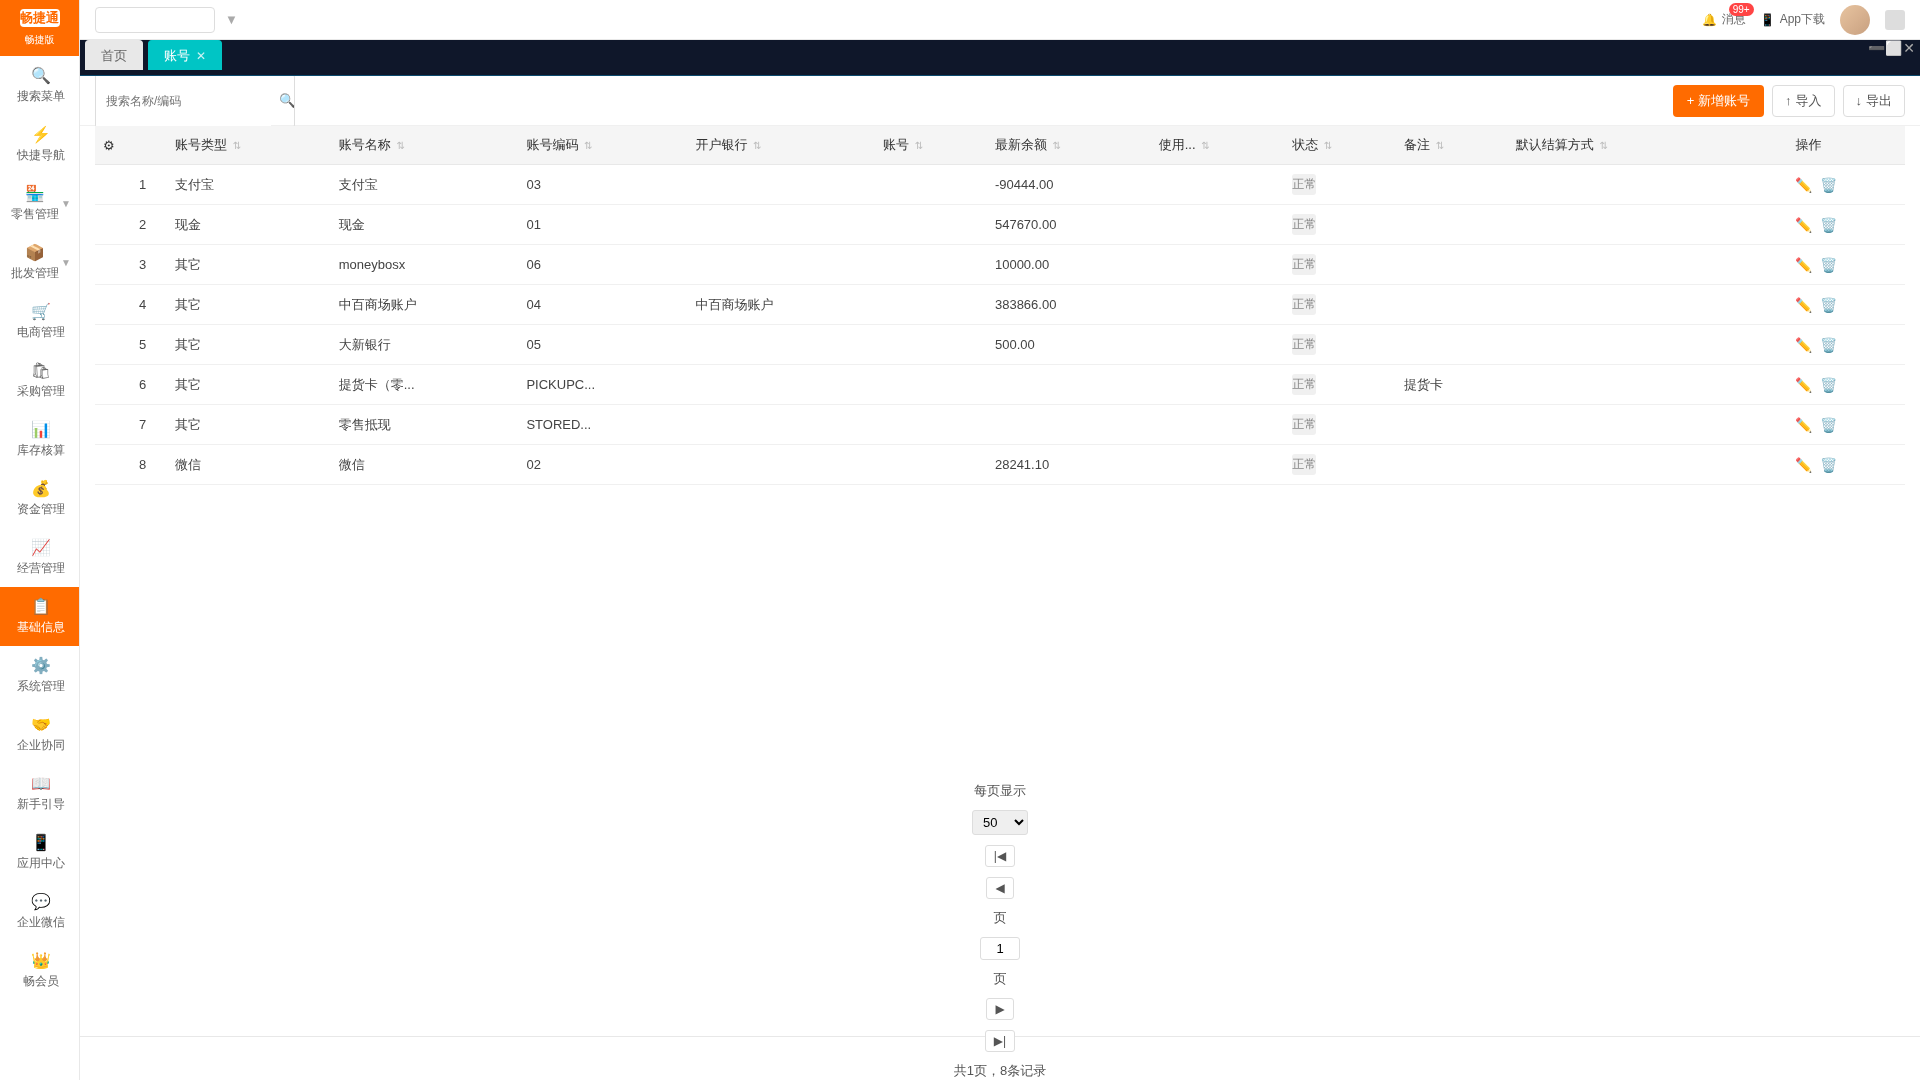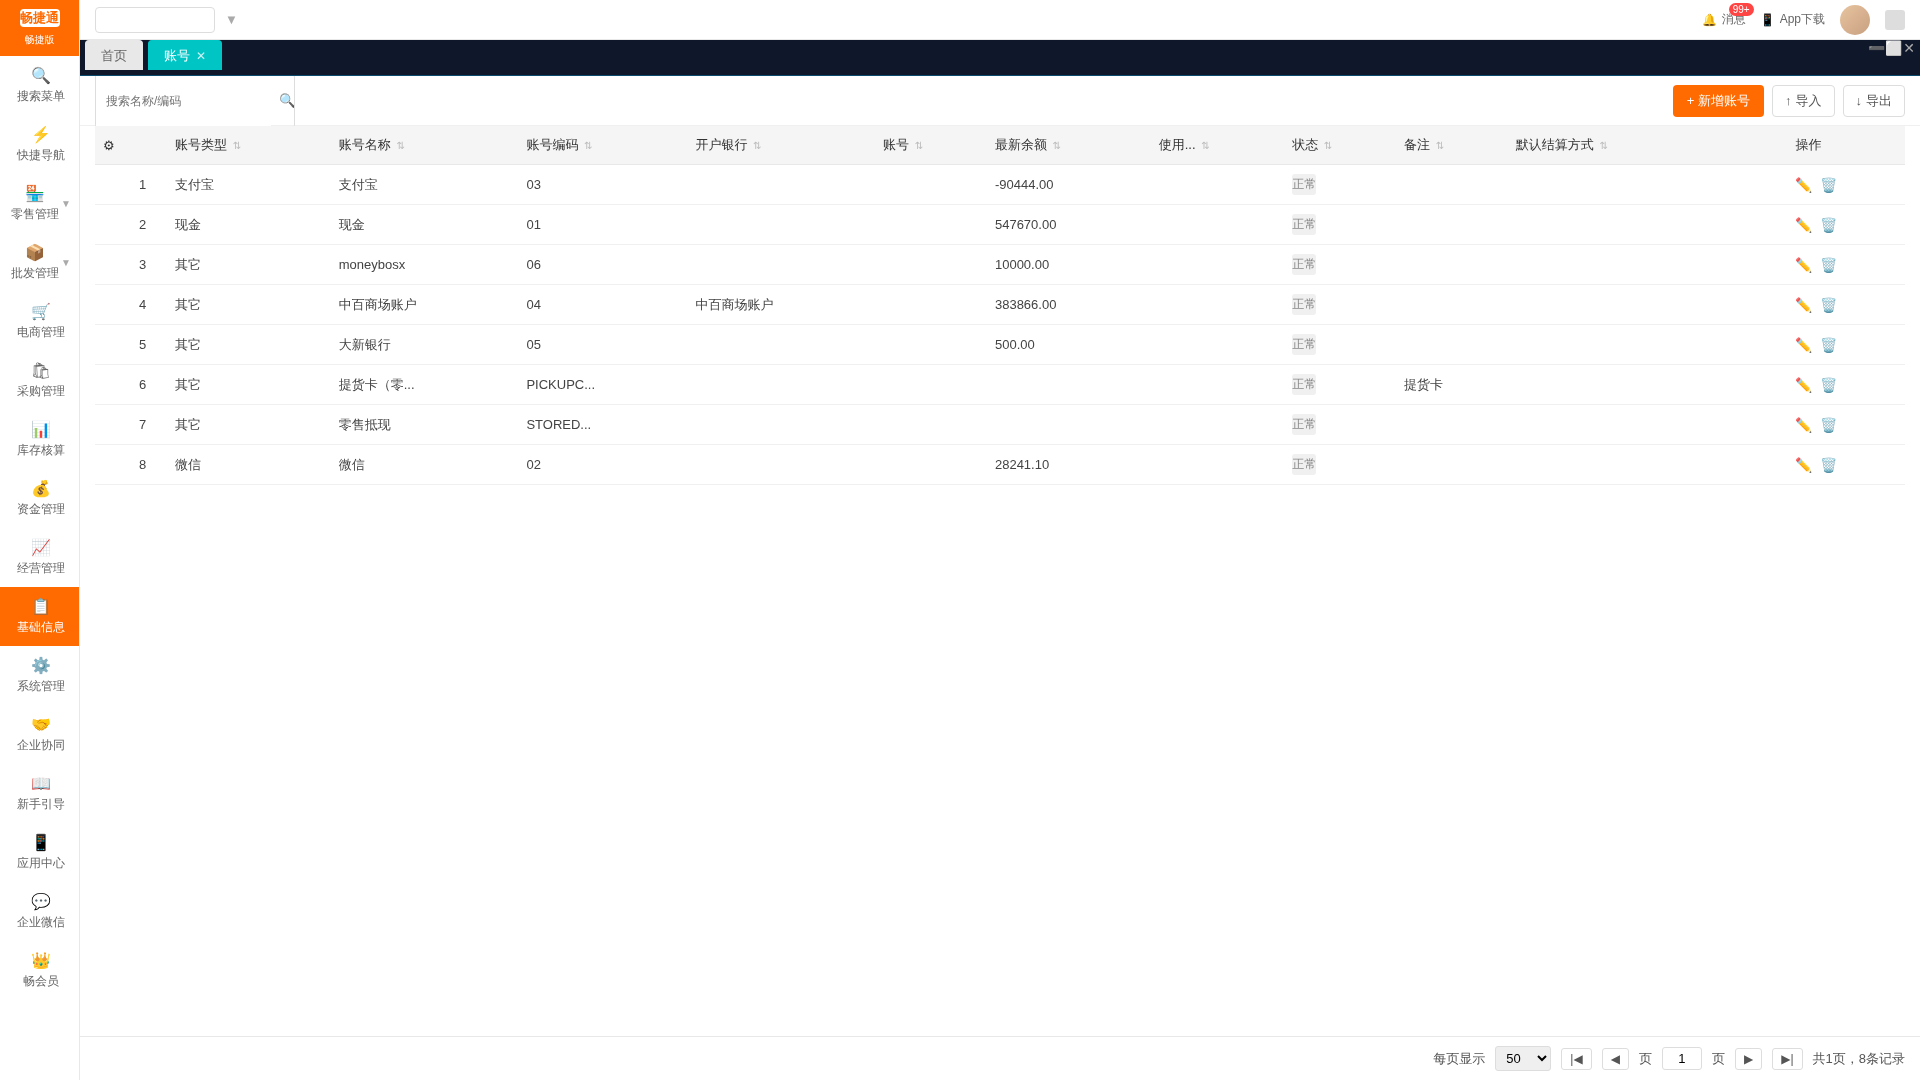--- a/index.html
+++ b/index.html
@@ -262,20 +262,21 @@
       height: 44px;
       background: #fff;
       border-top: 1px solid #e8e8e8;
       display: flex;
       align-items: center;
       justify-content: flex-end;
       padding: 0 15px;
       gap: 10px;
       font-size: 13px;
       color: #555;
+      flex-direction: column;
     }
     .page-size-select {
       border: 1px solid #ddd;
       border-radius: 3px;
       padding: 3px 6px;
       font-size: 13px;
       cursor: pointer;
     }
     .page-nav-btn {
       border: 1px solid #ddd;

